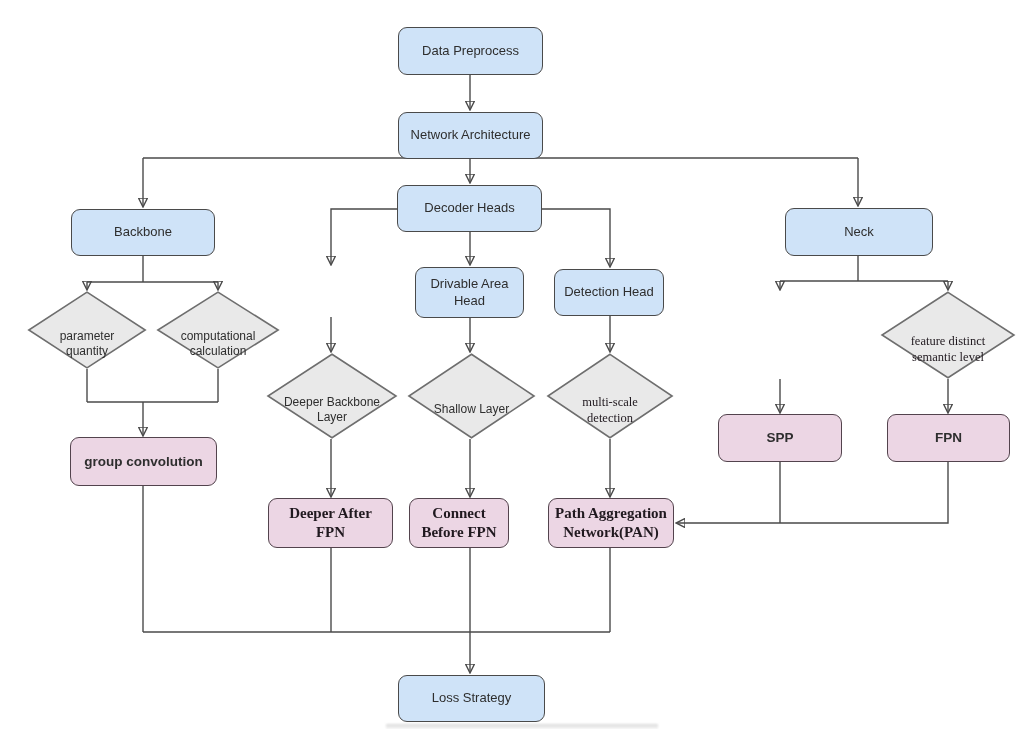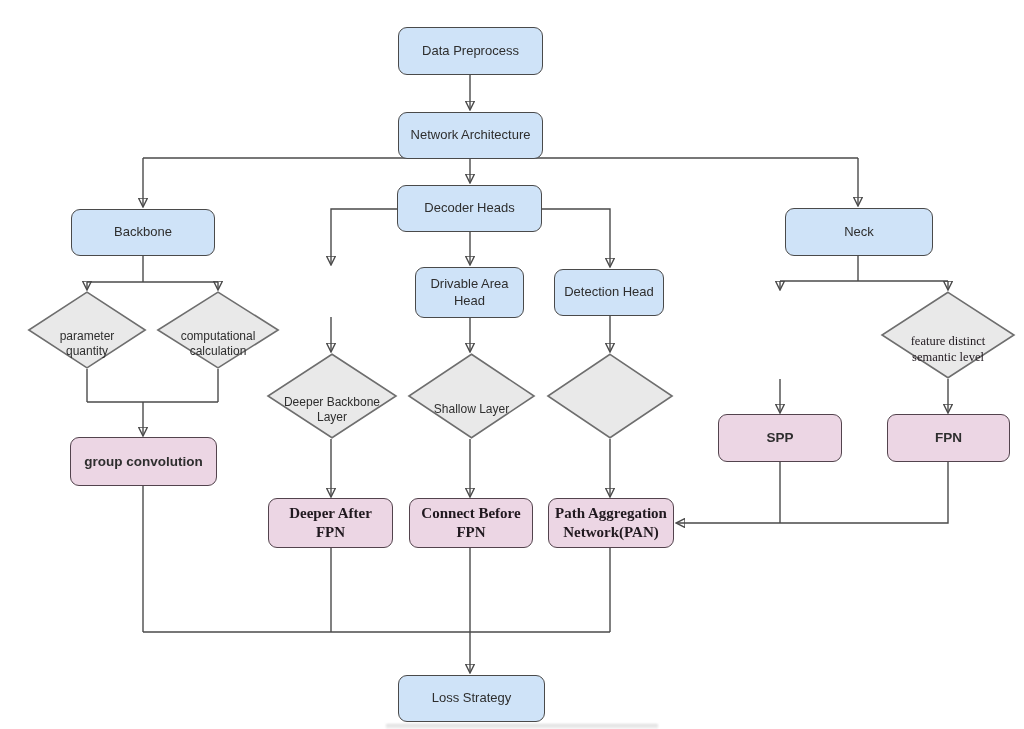--- a/index.html
+++ b/index.html
@@ -148,35 +148,36 @@
   <div class="node decision" style="left:407px;top:353px;width:129px;height:86px">
     <svg class="dshape" viewBox="0 0 100 100" preserveAspectRatio="none">
       <polygon points="50,1.5 98.5,50 50,98.5 1.5,50" vector-effect="non-scaling-stroke"></polygon>
       </svg>
     <span class="lbl">Shallow Layer</span>
   </div>
   <div class="node decision serif" style="left:546px;top:353px;width:128px;height:86px">
     <svg class="dshape" viewBox="0 0 100 100" preserveAspectRatio="none">
       <polygon points="50,1.5 98.5,50 50,98.5 1.5,50" vector-effect="non-scaling-stroke"></polygon>
       </svg>
+    <span class="lbl">multi-scale detection</span>
   </div>
   <div class="node decision serif" style="left:880px;top:291px;width:136px;height:88px">
     <svg class="dshape" viewBox="0 0 100 100" preserveAspectRatio="none">
       <polygon points="50,1.5 98.5,50 50,98.5 1.5,50" vector-effect="non-scaling-stroke"></polygon>
       </svg>
     <span class="lbl">feature distinct semantic level</span>
   </div>
 
   <div class="node result" style="left:70px;top:437px;width:147px;height:49px">
     <span class="lbl">group convolution</span>
   </div>
   <div class="node result serif" style="left:268px;top:498px;width:125px;height:50px">
     <span class="lbl">Deeper After FPN</span>
   </div>
-  <div class="node result serif" style="left:409px;top:498px;width:124px;height:50px">
+  <div class="node result serif" style="left:409px;top:498px;width:100px;height:50px">
     <span class="lbl">Connect Before FPN</span>
   </div>
   <div class="node result serif" style="left:548px;top:498px;width:126px;height:50px">
     <span class="lbl">Path Aggregation Network(PAN)</span>
   </div>
   <div class="node result" style="left:718px;top:414px;width:124px;height:48px">
     <span class="lbl">SPP</span>
   </div>
   <div class="node result" style="left:887px;top:414px;width:123px;height:48px">
     <span class="lbl">FPN</span>

